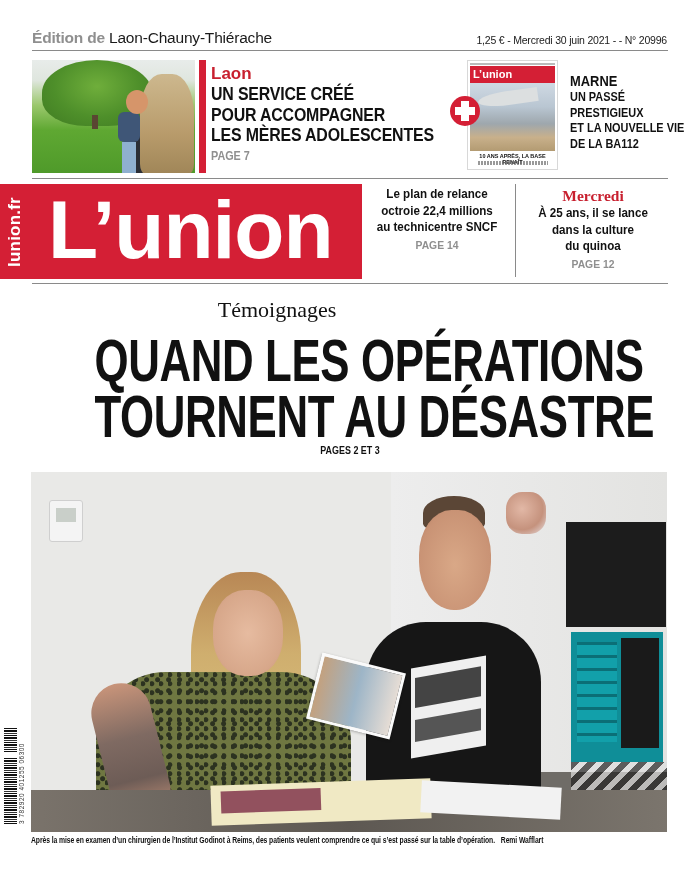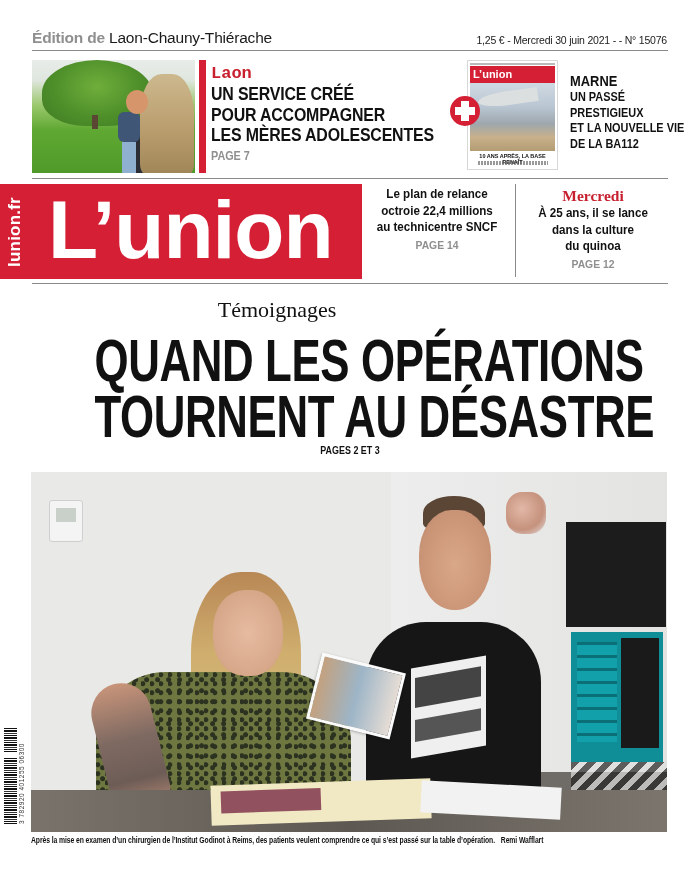--- a/index.html
+++ b/index.html
@@ -23,21 +23,21 @@
   .teaser-photo .trunk { left: 60px; top: 55px; width: 6px; height: 14px; background: #5a4632; }
   .teaser-photo .woman-hair { left: 108px; top: 14px; width: 54px; height: 100px;
     background: linear-gradient(180deg, #cdb88e 0%, #b89b6b 60%, #a08658 100%); border-radius: 40% 40% 10% 10%; }
   .teaser-photo .woman-body { left: 96px; top: 58px; width: 40px; height: 60px; background: #2b2e35; border-radius: 10px 10px 0 0; }
   .teaser-photo .baby-head { left: 94px; top: 30px; width: 22px; height: 24px; background: #d6956a; border-radius: 50%; }
   .teaser-photo .baby-body { left: 86px; top: 52px; width: 22px; height: 30px; background: #3f5677; border-radius: 6px; }
   .teaser-photo .baby-legs { left: 90px; top: 82px; width: 14px; height: 34px; background: #8fb0cf; }
 
   .teaser-bar { left: 199px; top: 60px; width: 7px; height: 113px; background: #d41f35; }
 
-  .teaser-kicker { left: 211px; top: 64px; font-family: Liberation Mono, monospace; font-weight: bold; font-size: 17px; color: #c8202f; }
+  .teaser-kicker { left: 211px; top: 64px; font-family: Liberation Sans, sans-serif; font-weight: bold; font-size: 17px; color: #c8202f; }
   .teaser-head { left: 211px; top: 84px; font-size: 18.5px; font-weight: bold; line-height: 20.5px; color: #111;
     transform: scaleX(0.86); transform-origin: left top; letter-spacing: -0.2px; white-space: nowrap; }
   .teaser-page { left: 211px; top: 149px; font-size: 12px; font-weight: bold; color: #8f8f8f; transform: scaleX(0.9); transform-origin: left top; }
 
   
   .cover { left: 467px; top: 60px; width: 91px; height: 110px; border: 1px solid #d8d8d8; background: #fff; overflow: hidden; }
   .cover .c-top { left: 2px; top: 2px; width: 85px; height: 2px; background: #666; opacity: .45; }
   .cover .c-logo { left: 2px; top: 5px; width: 85px; height: 17px; background: #d41f35; color: #fff; font-weight: bold; font-size: 11px; padding-left: 3px; line-height: 17px; }
   .cover .c-photo { left: 2px; top: 22px; width: 85px; height: 68px;
     background: linear-gradient(180deg, #cfd9e3 0%, #b9c6d2 35%, #9ea7ad 60%, #c8b08b 80%, #b39b72 100%); }
@@ -122,21 +122,21 @@
     transform: scaleX(0.8); transform-origin: left top; letter-spacing: -0.1px; }
   .caption .credit { margin-left: 5px; }
 </style>
 </head>
 <body>
 
 <div class="abs edition">
   <span class="pre">Édition de</span>
   <span class="name">Laon-Chauny-Thiérache</span>
 </div>
-<div class="abs issue">1,25 € - Mercredi 30 juin 2021 - - N° 15076</div>
+<div class="abs issue">1,25 € - Mercredi 30 juin 2021 - - N° 20996</div>
 <div class="abs rule" style="left:32px; top:50px; width:636px;"></div>
 
 <div class="abs teaser-photo">
   <div class="abs tree"></div>
   <div class="abs trunk"></div>
   <div class="abs woman-body"></div>
   <div class="abs woman-hair"></div>
   <div class="abs baby-body"></div>
   <div class="abs baby-legs"></div>
   <div class="abs baby-head"></div>

